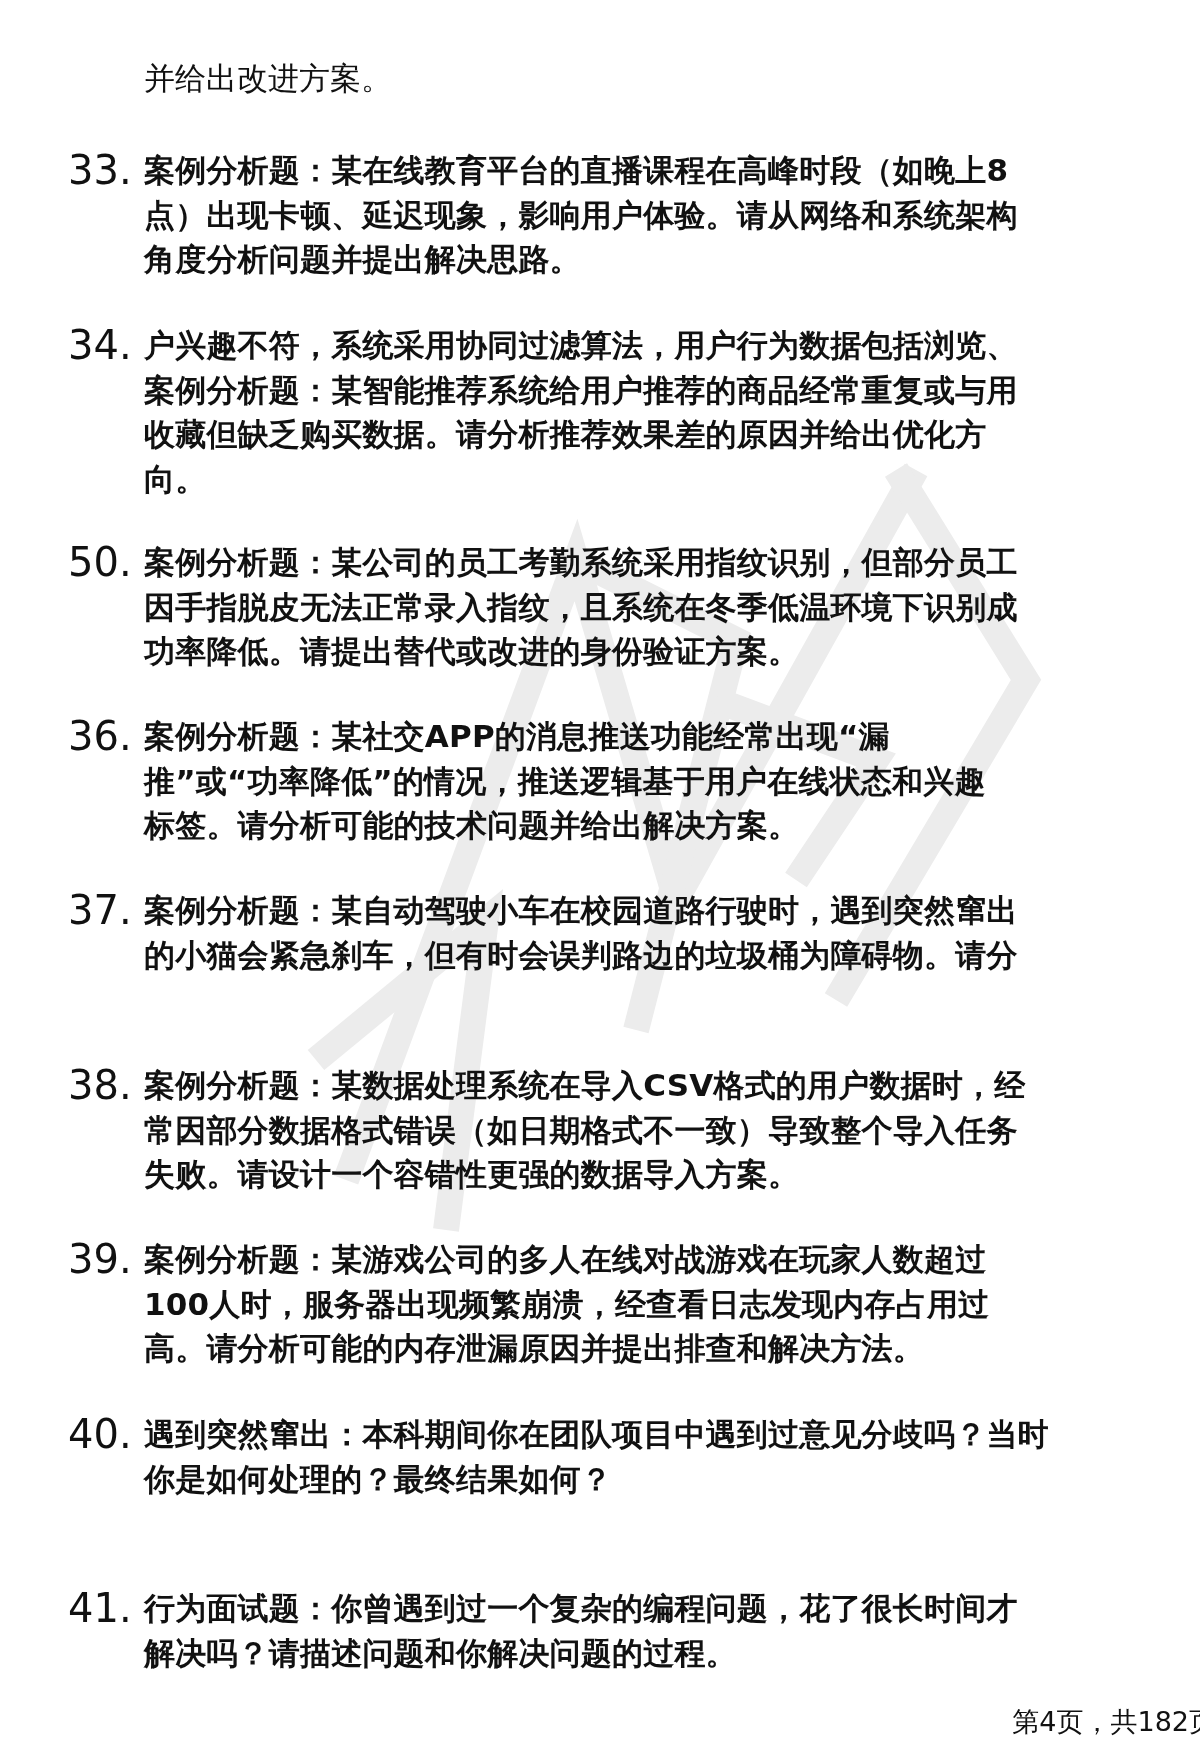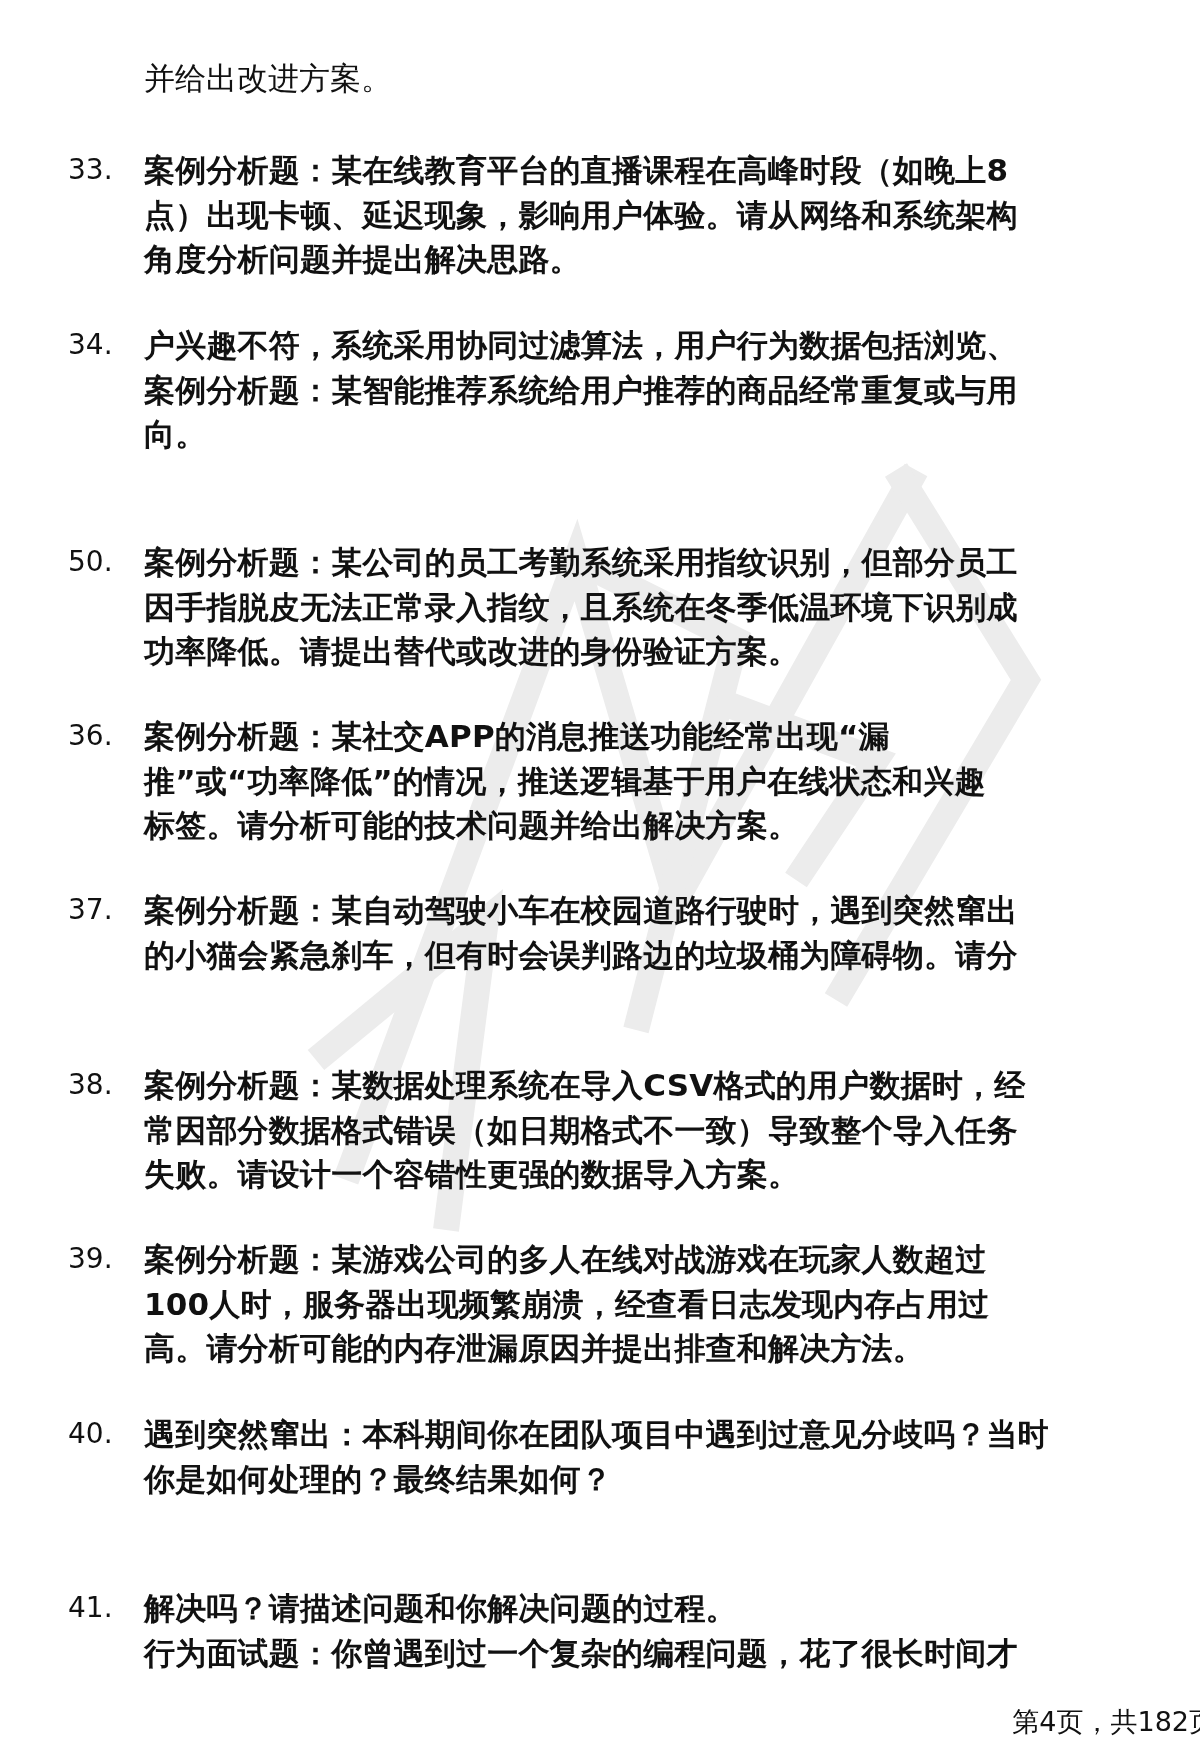--- a/index.html
+++ b/index.html
@@ -3,21 +3,21 @@
 <meta charset="utf-8">
 <style>
   html, body { margin: 0; padding: 0; background: #ffffff; }
   body { width: 1200px; height: 1755px; position: relative; overflow: hidden;
          font-family: "DejaVu Sans", "Liberation Sans", sans-serif; color: #111111; }
   .page { position: absolute; left: 16px; top: 0; width: 1200px; height: 1755px; }
   .watermark { position: absolute; left: 0; top: 0; width: 1200px; height: 1755px; pointer-events: none; z-index: 0; }
   .content { position: absolute; left: 0; top: 0; width: 1200px; z-index: 1; }
   .cont-line { position: absolute; left: 128px; top: 56px; font-size: 31px; line-height: 44px; }
   .item { position: absolute; left: 0; width: 1200px; }
-  .item .num { position: absolute; left: 52px; top: 0; width: 76px; font-size: 28px; line-height: 44px; }
+  .item .num { position: absolute; left: 52px; top: 0; width: 76px; font-size: 40px; line-height: 44px; }
   .item .text { position: absolute; left: 128px; top: 0; width: 1012px; font-size: 31px; line-height: 44.5px; letter-spacing: 0.2px; font-weight: bold; }
   .footer { position: absolute; left: 0; top: 1705px; width: 1200px; text-align: right; font-size: 27px; line-height: 34px; }
 </style>
 </head>
 <body>
 
 <div class="page">
 
   <svg class="watermark" viewBox="0 0 1200 1755" xmlns="http://www.w3.org/2000/svg">
     <g fill="none" stroke="#ececec" stroke-width="26" stroke-linejoin="miter">
@@ -40,20 +40,21 @@
         <div>点）出现卡顿、延迟现象，影响用户体验。请从网络和系统架构</div>
         <div>角度分析问题并提出解决思路。</div>
       </div>
     </div>
 
     <div class="item" style="top:323px">
       <div class="num">34.</div>
       <div class="text">
         <div>户兴趣不符，系统采用协同过滤算法，用户行为数据包括浏览、</div>
         <div>案例分析题：某智能推荐系统给用户推荐的商品经常重复或与用</div>
+        <div>收藏但缺乏购买数据。请分析推荐效果差的原因并给出优化方</div>
         <div>向。</div>
       </div>
     </div>
 
     <div class="item" style="top:540px">
       <div class="num">50.</div>
       <div class="text">
         <div>案例分析题：某公司的员工考勤系统采用指纹识别，但部分员工</div>
         <div>因手指脱皮无法正常录入指纹，且系统在冬季低温环境下识别成</div>
         <div>功率降低。请提出替代或改进的身份验证方案。</div>
@@ -99,21 +100,21 @@
       <div class="num">40.</div>
       <div class="text">
         <div>遇到突然窜出：本科期间你在团队项目中遇到过意见分歧吗？当时</div>
         <div>你是如何处理的？最终结果如何？</div>
       </div>
     </div>
 
     <div class="item" style="top:1586px">
       <div class="num">41.</div>
       <div class="text">
+        <div>行为面试题：你曾遇到过一个复杂的编程问题，花了很长时间才</div>
         <div>解决吗？请描述问题和你解决问题的过程。</div>
-        <div>行为面试题：你曾遇到过一个复杂的编程问题，花了很长时间才</div>
       </div>
     </div>
 
     <div class="footer">第4页，共182页</div>
 
   </div>
 </div>
 
 </body></html>

